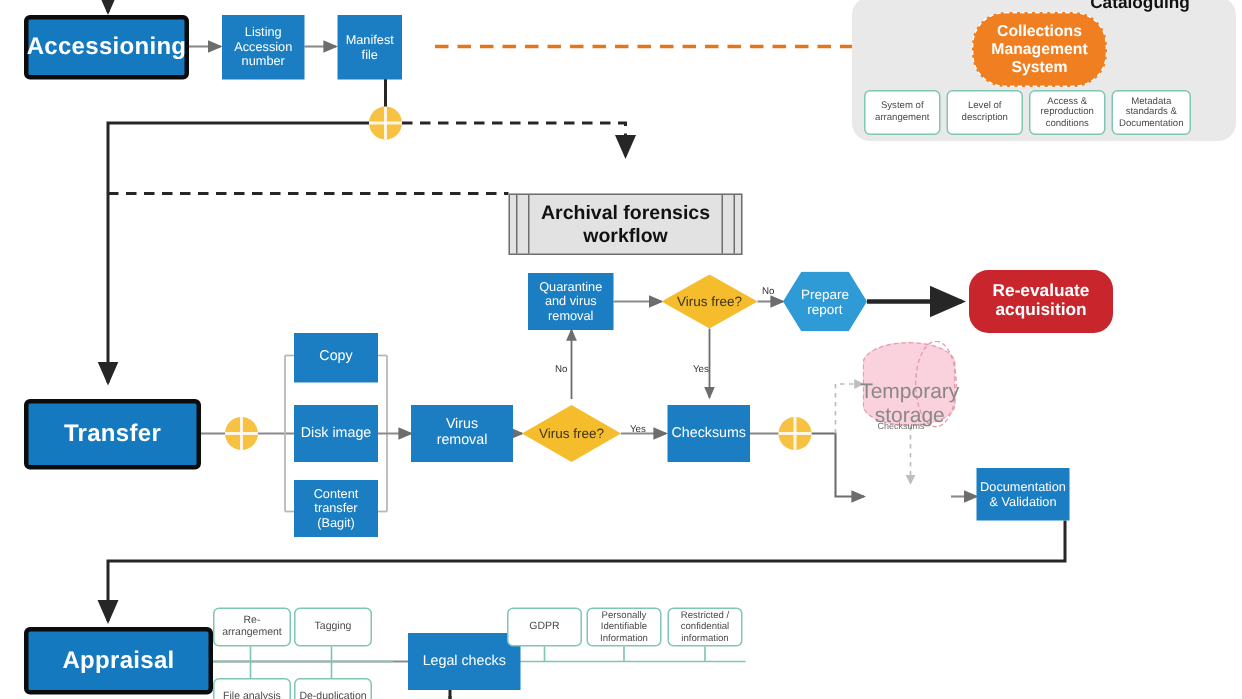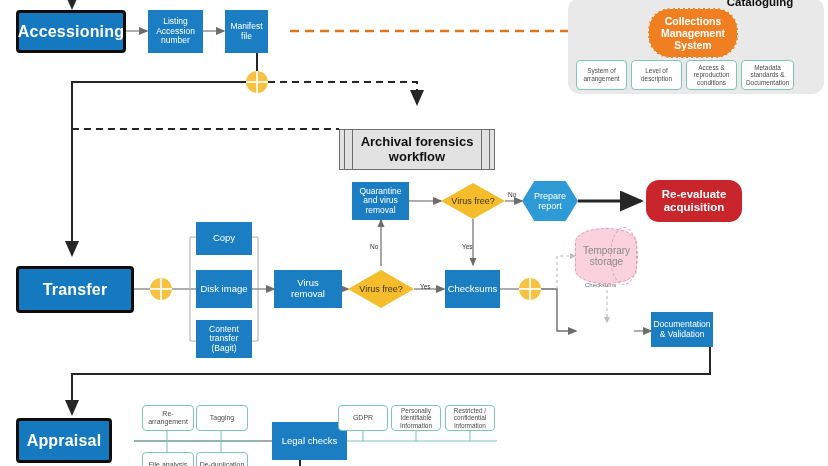--- a/index.html
+++ b/index.html
@@ -36,22 +36,22 @@
 
   
   .cyl{position:absolute;}
   .cyl .body{position:absolute;left:0;top:0;right:0;bottom:0;
       background:#F9D2DE;border:1.4px solid #E79BB3;border-radius:50%/14px;}
   .cyl .lip{position:absolute;right:-1px;top:-1px;bottom:-1px;width:26px;
       border:1.4px solid #E79BB3;border-radius:50%;background:transparent;}
   .cyl.dashed .body{border-style:dashed;}
   .cyl.dashed .lip{border-style:dashed;}
   .cyl .lbl{position:absolute;left:0;top:0;right:22px;bottom:0;display:flex;
-      align-items:center;justify-content:center;text-align:center;
-      color:#5d5a58;font-size:10px;line-height:1.15;padding-left:23px;}
+      align-items:flex-end;justify-content:center;text-align:center;
+      color:#5d5a58;font-size:14px;line-height:1.15;padding-left:23px;}
   .cyl.dashed .lbl{color:#8a8887;}
 
   
   .junction{position:absolute;width:22px;height:22px;border-radius:50%;
       background:#F7C242;overflow:hidden;}
   .junction:before,.junction:after{content:"";position:absolute;background:#ffffff;opacity:.85;}
   .junction:before{left:50%;top:0;width:1.6px;height:100%;margin-left:-.8px;}
   .junction:after{top:50%;left:0;height:1.6px;width:100%;margin-top:-.8px;}
 
   
@@ -328,21 +328,21 @@
       <span>&amp; Validation</span>
     </div>
   </div>
 
   <div class="edge-label" style="left:370px;top:243px;">No</div>
   <div class="edge-label" style="left:508px;top:191px;">No</div>
   <div class="edge-label" style="left:462px;top:243px;">Yes</div>
   <div class="edge-label" style="left:420px;top:283px;">Yes</div>
   <div class="edge-label gray" style="left:585px;top:282px;">Checksums</div>
 
-  <div class="node stage" style="left:16px;top:418px;width:96px;height:45px;">
+  <div class="node stage" style="left:16px;top:418px;width:126px;height:45px;">
     <span>Appraisal</span>
   </div>
 
   <div class="teal big" style="left:142px;top:405px;width:52px;height:26px;">
     <div>
       <span>Re-</span>
       <span>arrangement</span>
     </div>
   </div>
   <div class="teal big" style="left:196px;top:405px;width:52px;height:26px;">

